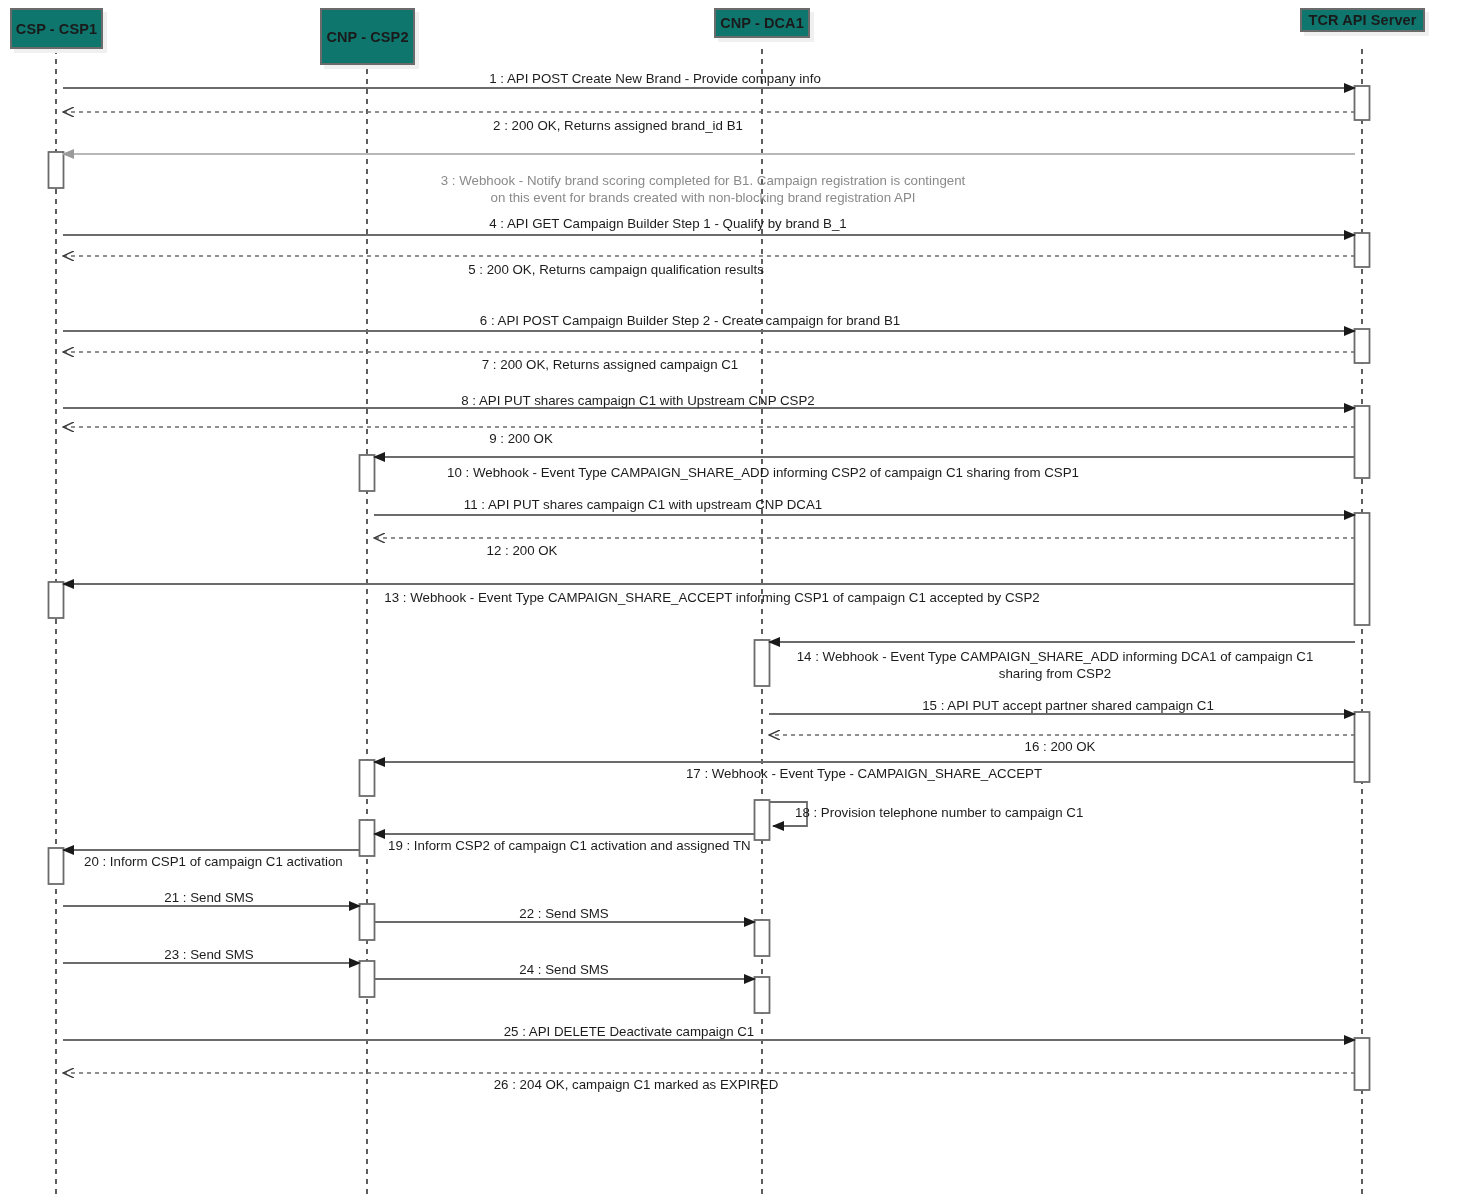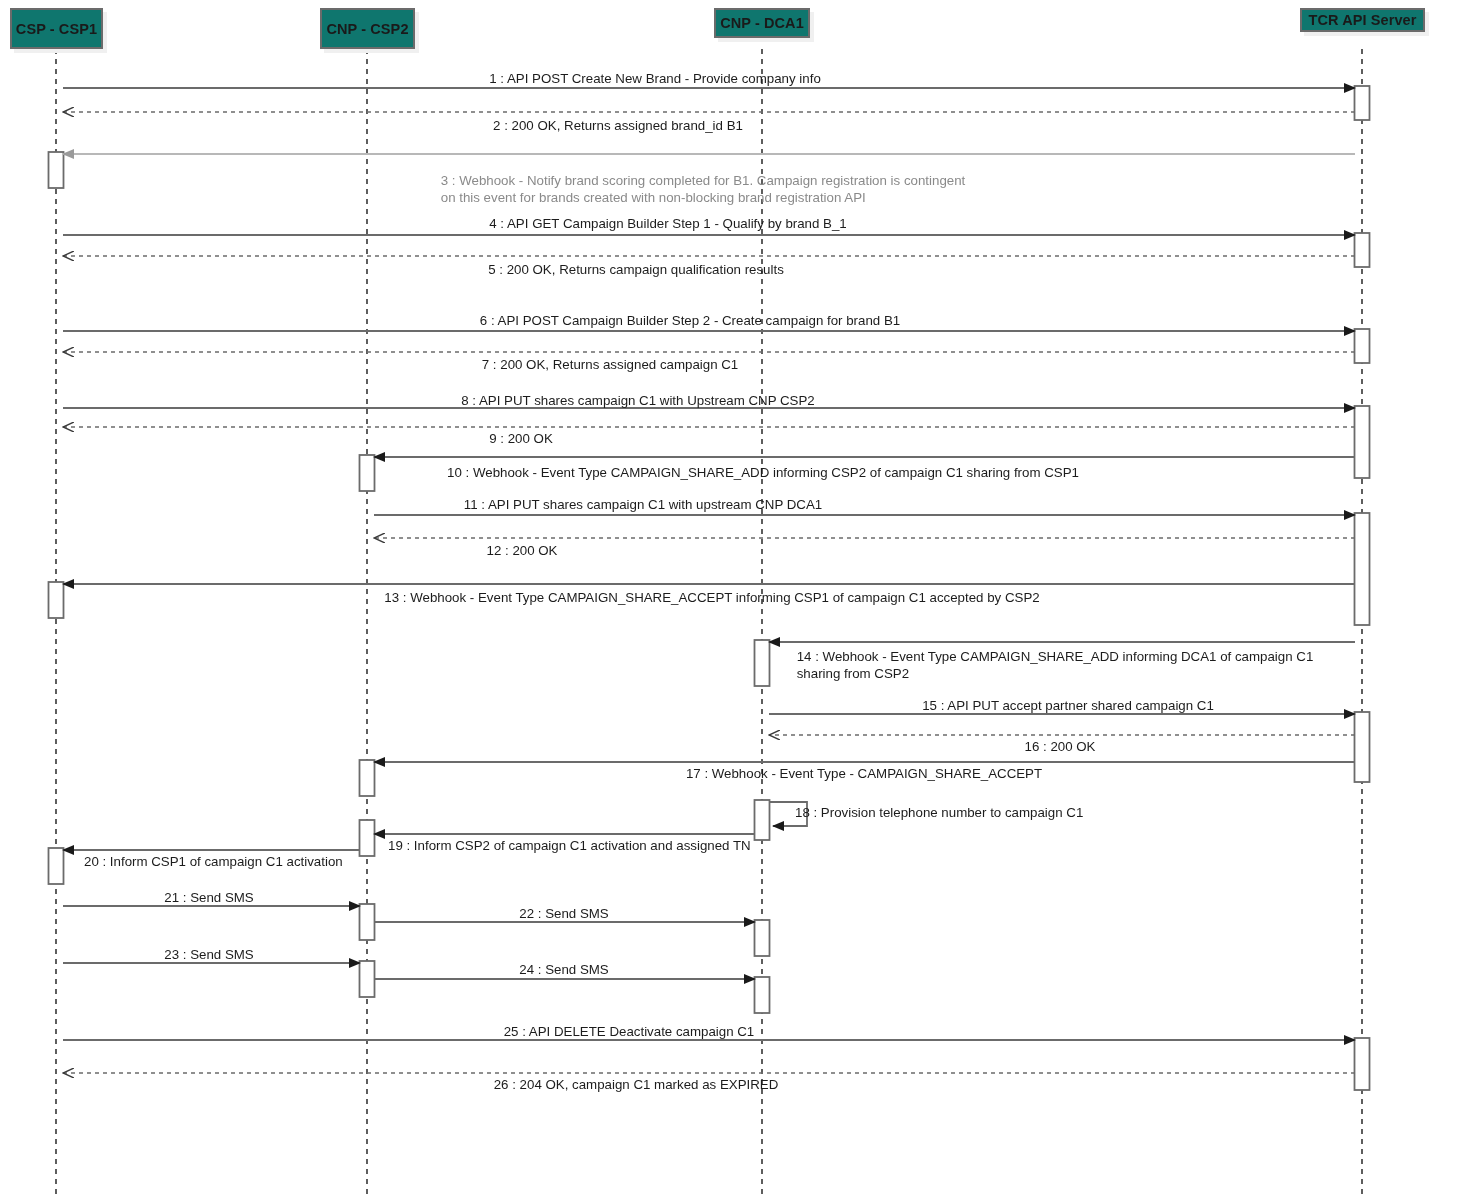--- a/index.html
+++ b/index.html
@@ -46,21 +46,21 @@
   .msg-label {
     position: absolute;
     font-size: 13.3px;
     color: #1c1c1c;
     white-space: pre;
     line-height: 17px;
     z-index: 6;
   }
   .msg-label.centered {
     transform: translateX(-50%);
-    text-align: left;
+    text-align: center;
   }
   .msg-label.faded {
     color: #8a8a8a;
   }
   .msg-label.leftal {
     text-align: left;
   }
 </style>
 </head>
 <body>
@@ -132,37 +132,37 @@
         <line x1="374" x2="755" y1="979" y2="979" stroke="#6b6b6b" stroke-width="1.8" marker-end="url(#ah-solid)"></line>
         <line x1="63" x2="1355" y1="1040" y2="1040" stroke="#6b6b6b" stroke-width="1.8" marker-end="url(#ah-solid)"></line>
         <line x1="1355" x2="63" y1="1073" y2="1073" stroke="#6b6b6b" stroke-width="1.5" stroke-dasharray="4,4" marker-end="url(#ah-open)"></line>
       </g>
   </svg>
 
   <div id="participants-layer">
       <div class="participant" style="left: 10px; top: 8px; width: 93px; height: 41px;">
         <span>CSP - CSP1</span>
       </div>
-      <div class="participant" style="left: 320px; top: 8px; width: 95px; height: 41px;">
+      <div class="participant" style="left: 320px; top: 8px; width: 95px; height: 57px;">
         <span>CNP - CSP2</span>
       </div>
       <div class="participant" style="left: 714px; top: 8px; width: 96px; height: 30px;">
         <span>CNP - DCA1</span>
       </div>
       <div class="participant" style="left: 1300px; top: 8px; width: 125px; height: 24px;">
         <span>TCR API Server</span>
       </div>
     </div>
   <div id="labels-layer">
       <div class="msg-label centered" style="left: 655px; top: 70px;">1 : API POST Create New Brand - Provide company info</div>
       <div class="msg-label centered" style="left: 618px; top: 117px;">2 : 200 OK, Returns assigned brand_id B1</div>
       <div class="msg-label centered faded" style="left: 703px; top: 160px; margin-top: 12px;">3 : Webhook - Notify brand scoring completed for B1. Campaign registration is contingent
 on this event for brands created with non-blocking brand registration API</div>
       <div class="msg-label centered" style="left: 668px; top: 215px;">4 : API GET Campaign Builder Step 1 - Qualify by brand B_1</div>
-      <div class="msg-label centered" style="left: 636px; top: 261px;">5 : 200 OK, Returns campaign qualification results</div>
+      <div class="msg-label centered" style="left: 616px; top: 261px;">5 : 200 OK, Returns campaign qualification results</div>
       <div class="msg-label centered" style="left: 690px; top: 312px;">6 : API POST Campaign Builder Step 2 - Create campaign for brand B1</div>
       <div class="msg-label centered" style="left: 610px; top: 356px;">7 : 200 OK, Returns assigned campaign C1</div>
       <div class="msg-label centered" style="left: 638px; top: 392px;">8 : API PUT shares campaign C1 with Upstream CNP CSP2</div>
       <div class="msg-label centered" style="left: 521px; top: 430px;">9 : 200 OK</div>
       <div class="msg-label centered" style="left: 763px; top: 464px;">10 : Webhook - Event Type CAMPAIGN_SHARE_ADD informing CSP2 of campaign C1 sharing from CSP1</div>
       <div class="msg-label centered" style="left: 643px; top: 496px;">11 : API PUT shares campaign C1 with upstream CNP DCA1</div>
       <div class="msg-label centered" style="left: 522px; top: 542px;">12 : 200 OK</div>
       <div class="msg-label centered" style="left: 712px; top: 589px;">13 : Webhook - Event Type CAMPAIGN_SHARE_ACCEPT informing CSP1 of campaign C1 accepted by CSP2</div>
       <div class="msg-label centered" style="left: 1055px; top: 648px;">14 : Webhook - Event Type CAMPAIGN_SHARE_ADD informing DCA1 of campaign C1
 sharing from CSP2</div>

